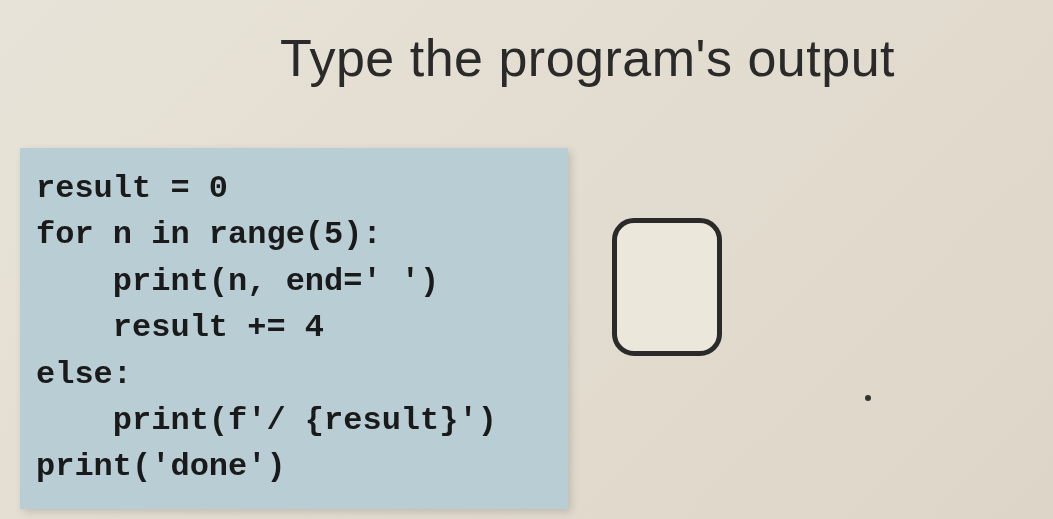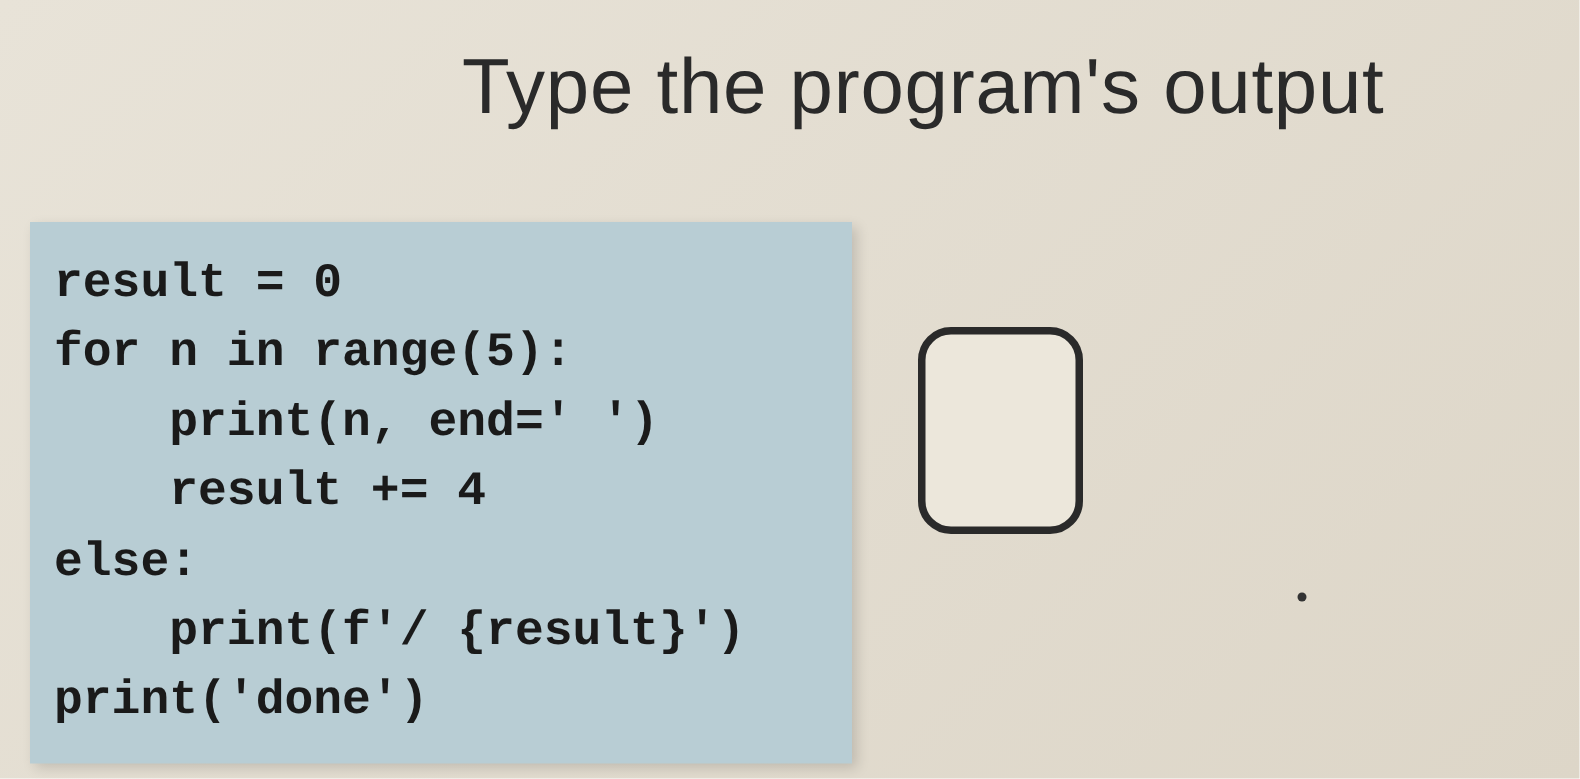--- a/index.html
+++ b/index.html
@@ -16,21 +16,20 @@
       overflow: hidden;
     }
     .heading {
       position: absolute;
       top: 28px;
       left: 280px;
       font-size: 52px;
       color: #2a2a2a;
       font-weight: 400;
       letter-spacing: 0.5px;
-      margin-left: 28px;
     }
     .code-block {
       position: absolute;
       top: 148px;
       left: 20px;
       width: 548px;
       background: #b8cdd4;
       padding: 18px 16px 18px 16px;
       font-family: "Courier New", Courier, monospace;
       font-size: 32px;

